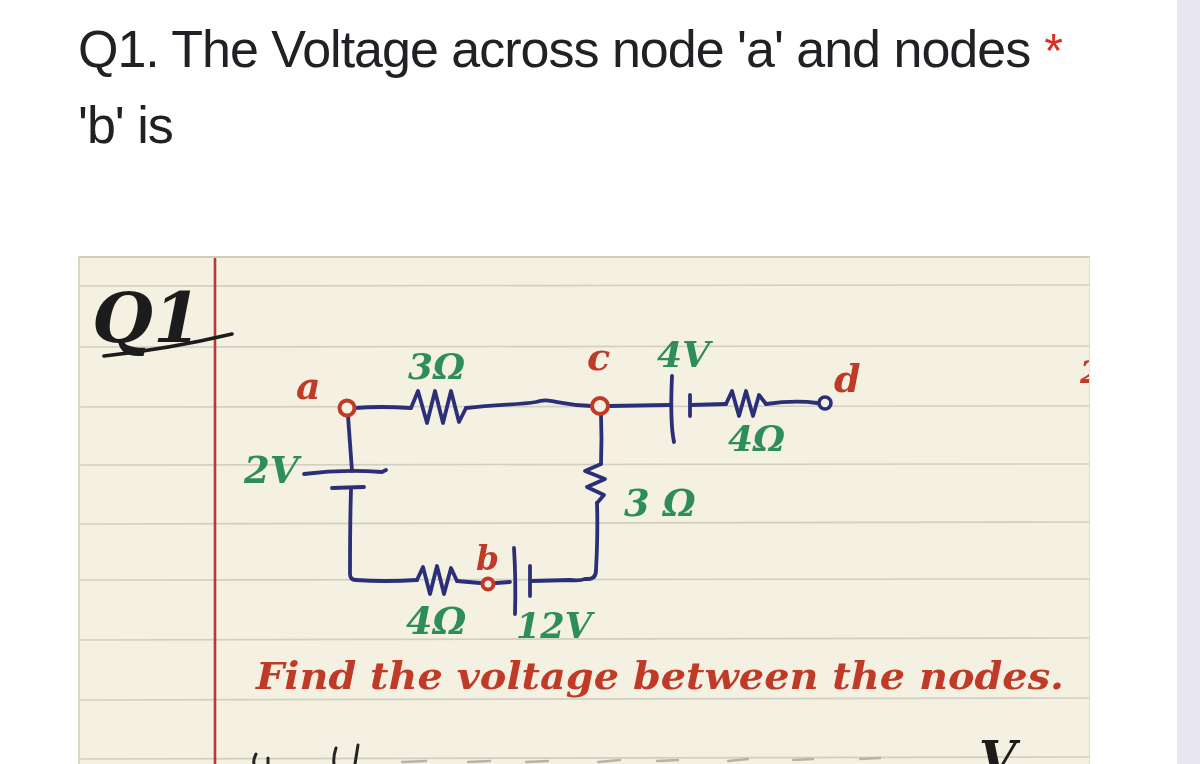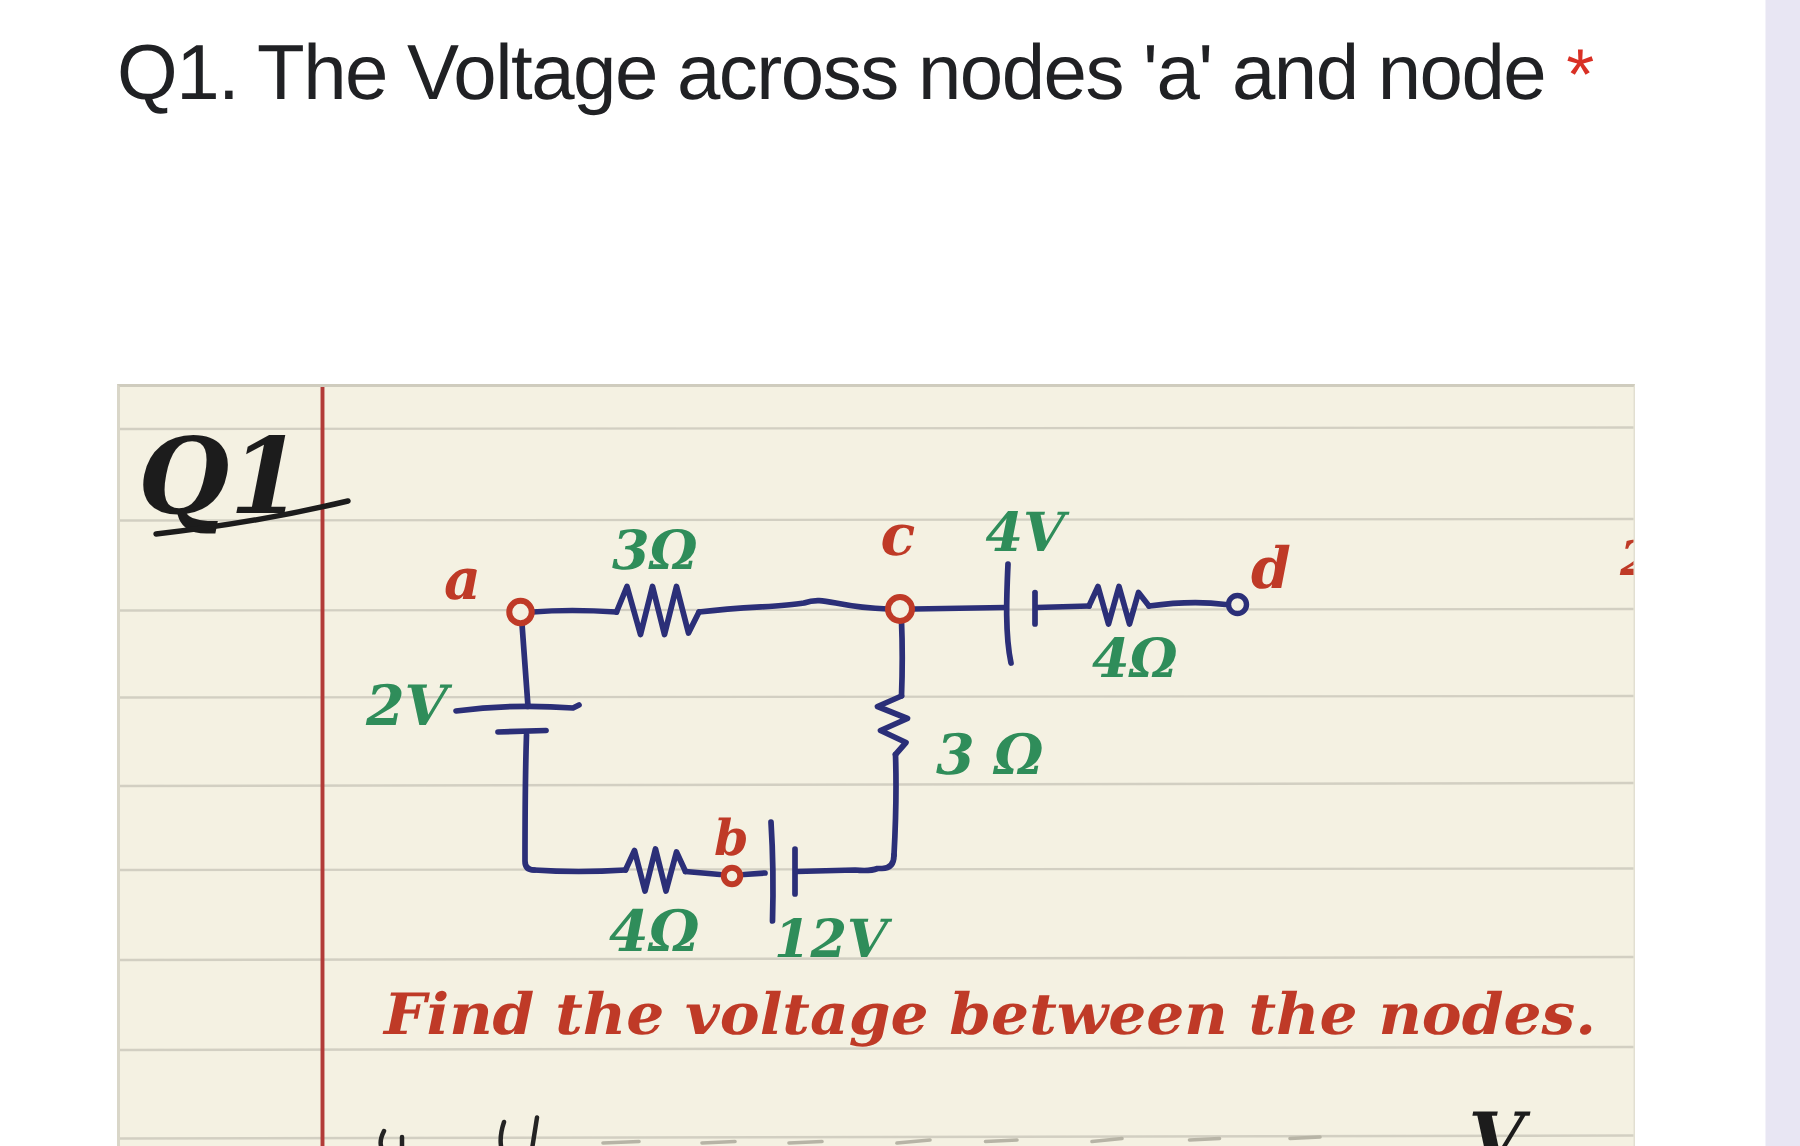--- a/index.html
+++ b/index.html
@@ -36,21 +36,22 @@
   .faint{stroke:#b7b4a6;stroke-width:2.4;fill:none;stroke-linecap:round;}
   .hw{font-family:"DejaVu Serif", serif;font-style:italic;}
   .lbl-green{fill:var(--ink-green,#2f8d5a);}
   .lbl-red{fill:var(--ink-red,#bf3a27);}
   .lbl-black{fill:#1c1c1c;}
 </style>
 </head>
 <body>
 
 <div class="question-title">
-  <div><span>Q1. The Voltage across nodes 'a' and node</span><span class="req">*</span></div>
+  <div><span>Q1. The Voltage across node 'a' and nodes</span><span class="req">*</span></div>
+  <div>'b' is</div>
 </div>
 
 <div class="paper">
   <svg width="1010" height="506" viewBox="0 0 1010 506">
 
     <g class="ruled">
       <line x1="0" y1="28" x2="1010" y2="27"></line>
       <line x1="0" y1="89" x2="1010" y2="88"></line>
       <line x1="0" y1="149" x2="1010" y2="148"></line>
       <line x1="0" y1="207" x2="1010" y2="206"></line>

